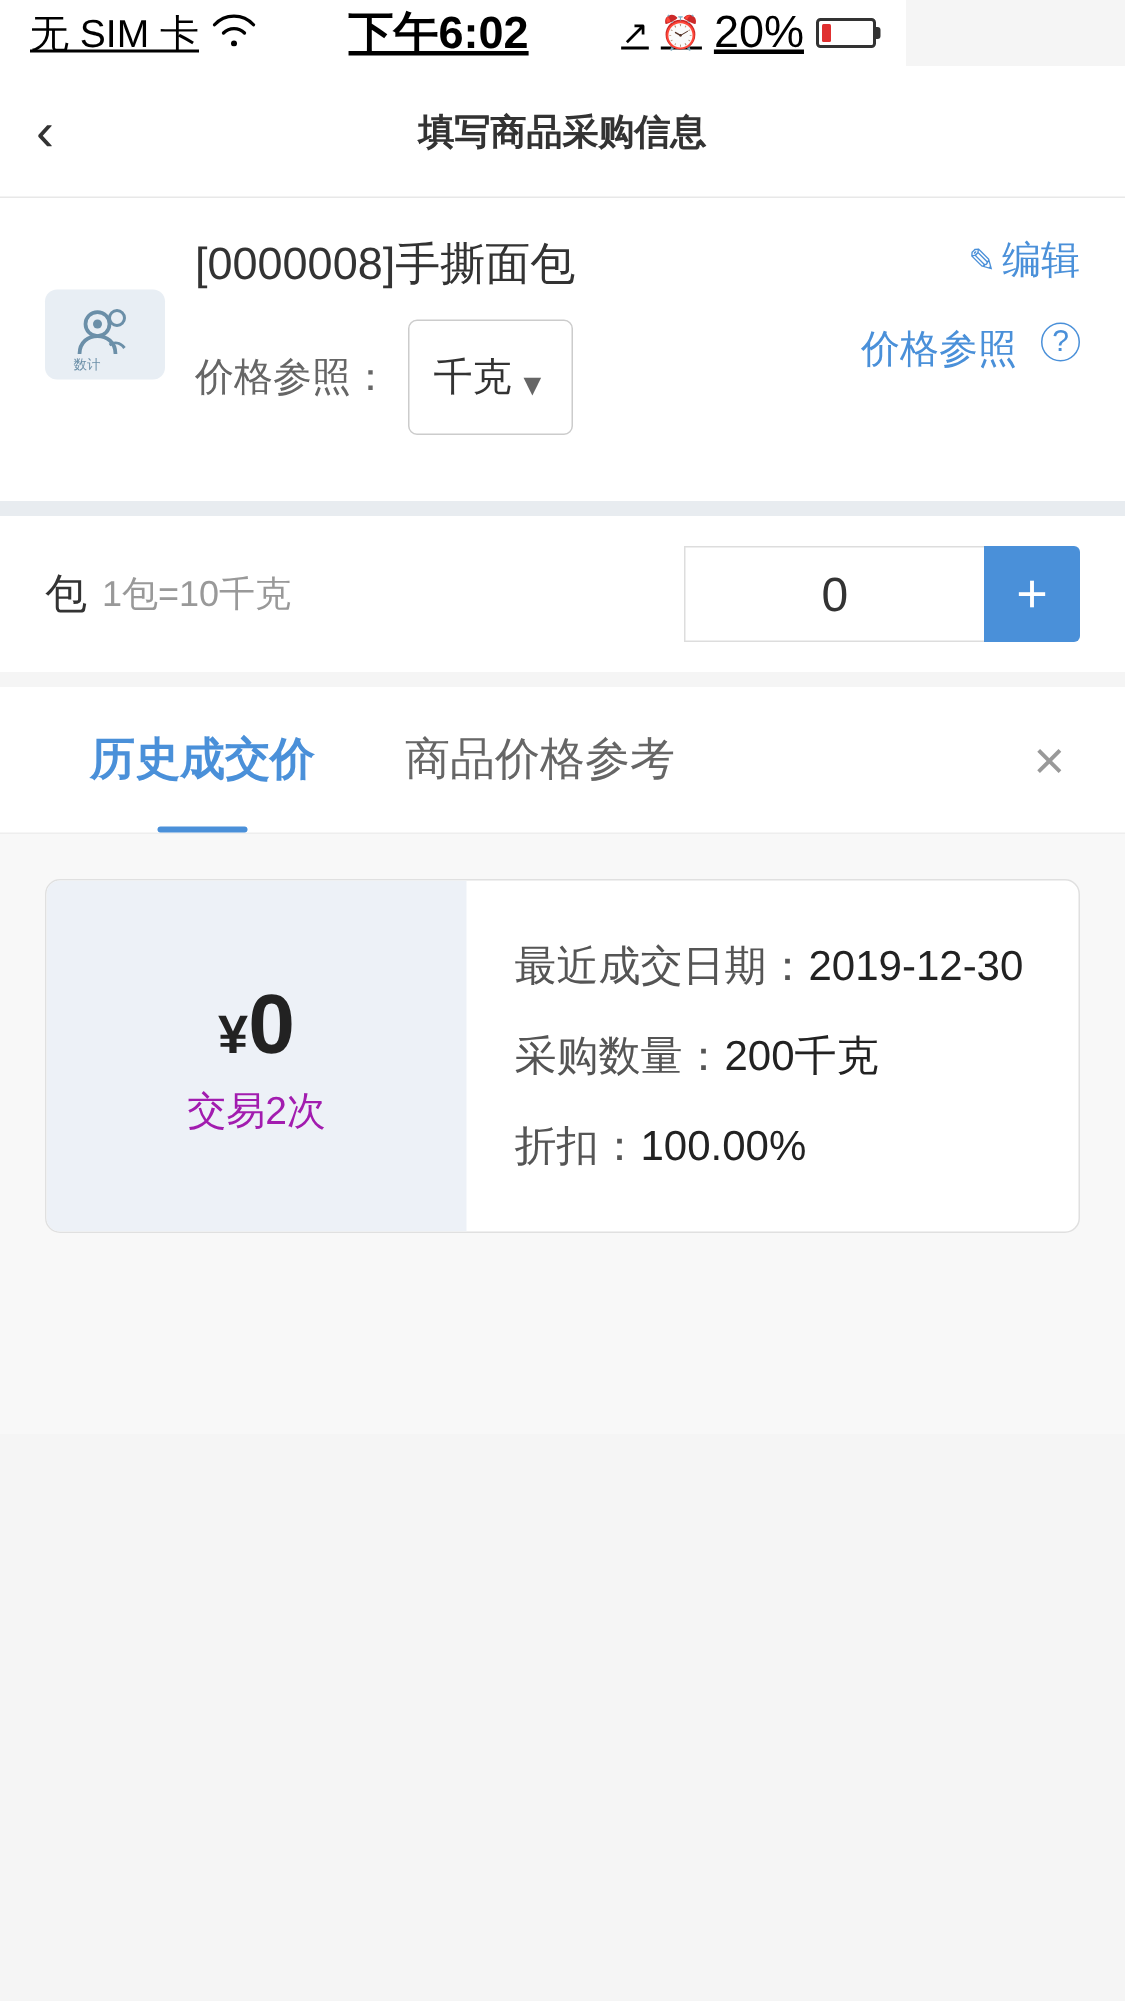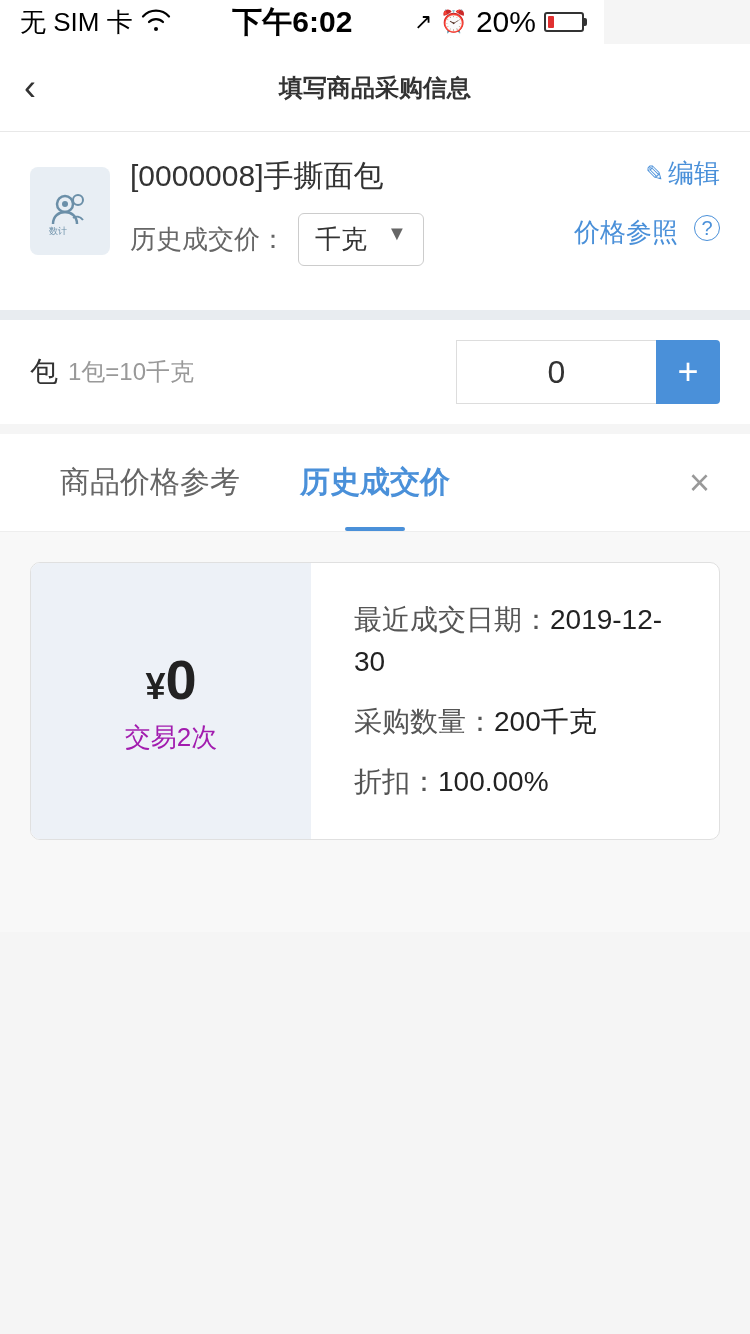--- a/index.html
+++ b/index.html
@@ -16,20 +16,21 @@
     .status-bar {
       width: 604px;
       height: 44px;
       background: #fff;
       display: flex;
       align-items: center;
       justify-content: space-between;
       padding: 0 20px;
       font-size: 28px;
       font-weight: 500;
+      text-decoration: underline;
     }
     .status-left {
       display: flex;
       align-items: center;
       gap: 8px;
       font-size: 26px;
       color: #000;
     }
     .status-center {
       font-size: 30px;
@@ -107,21 +108,21 @@
       justify-content: space-between;
       margin-bottom: 20px;
     }
     .product-left {
       display: flex;
       align-items: center;
       gap: 20px;
     }
     .product-thumb {
       width: 80px;
-      height: 88px;
+      height: 60px;
       background: #e8eef4;
       border-radius: 8px;
       display: flex;
       align-items: center;
       justify-content: center;
       font-size: 28px;
       color: #6b8fa8;
     }
     .product-info {
       display: flex;
@@ -136,27 +137,27 @@
     .purchase-unit-row {
       display: flex;
       align-items: center;
       gap: 12px;
       font-size: 26px;
       color: #666;
     }
     .unit-selector {
       border: 1px solid #ccc;
       border-radius: 6px;
-      padding: 8px 16px;
-      font-size: 26px;
-      color: #333;
-      background: #fff;
-      display: flex;
-      align-items: flex-start;
-      gap: 20px;
+      padding: 20px 16px;
+      font-size: 26px;
+      color: #333;
+      background: #fff;
+      display: flex;
+      align-items: flex-end;
+      gap: 4px;
     }
     .unit-selector .arrow {
       font-size: 20px;
       color: #666;
     }
     .edit-link {
       font-size: 26px;
       color: #4a90d9;
       display: flex;
       align-items: center;
@@ -311,21 +312,21 @@
     .price-amount .currency {
       font-size: 36px;
     }
     .trade-count {
       font-size: 26px;
       color: #a21caf;
       margin-top: 8px;
     }
     .price-card-right {
       flex: 1;
-      padding: 36px 43px;
+      padding: 36px 32px;
       display: flex;
       flex-direction: column;
       gap: 18px;
       justify-content: center;
     }
     .price-detail-row {
       font-size: 28px;
       color: #333;
       line-height: 1.5;
     }
@@ -376,21 +377,21 @@
           <circle cx="20" cy="18" r="3" fill="#6b8fa8"></circle>
           <circle cx="33" cy="14" r="5" stroke="#6b8fa8" stroke-width="2" fill="none"></circle>
           <path d="M8 38c0-8 6-12 12-12s12 4 12 12" stroke="#6b8fa8" stroke-width="2.5" fill="none"></path>
           <path d="M28 32c3-2 7-2 10 2" stroke="#6b8fa8" stroke-width="2" fill="none"></path>
           <text x="4" y="48" font-size="9" fill="#6b8fa8">数计</text>
         </svg>
       </div>
       <div class="product-info">
         <span class="product-name">[0000008]手撕面包</span>
         <div class="purchase-unit-row">
-          <span>历史成交价：</span>
+          <span>价格参照：</span>
           <div class="unit-selector">
             <span>千克</span>
             <span class="arrow">▼</span>
           </div>
         </div>
       </div>
     </div>
     <div class="product-right-actions">
       <div class="edit-link">
         <span style="font-size:22px;">✎</span>
@@ -415,25 +416,25 @@
     <input class="qty-input" type="text" value="0" style="">
     <button class="qty-plus-btn">
       <span>+</span>
     </button>
   </div>
 </div>
 
 <div class="tabs-section">
   <div class="tabs-header">
     <div class="tabs-list">
+      <div class="tab-item active">
+        <span>历史成交价</span>
+      </div>
       <div class="tab-item">
         <span>商品价格参考</span>
-      </div>
-      <div class="tab-item active">
-        <span>历史成交价</span>
       </div>
     </div>
     <span class="tab-close">×</span>
   </div>
 
   <div class="price-card-area">
     <div class="price-card">
       <div class="price-card-left">
         <div class="price-amount">
           <span class="currency">¥</span><span>0</span>

